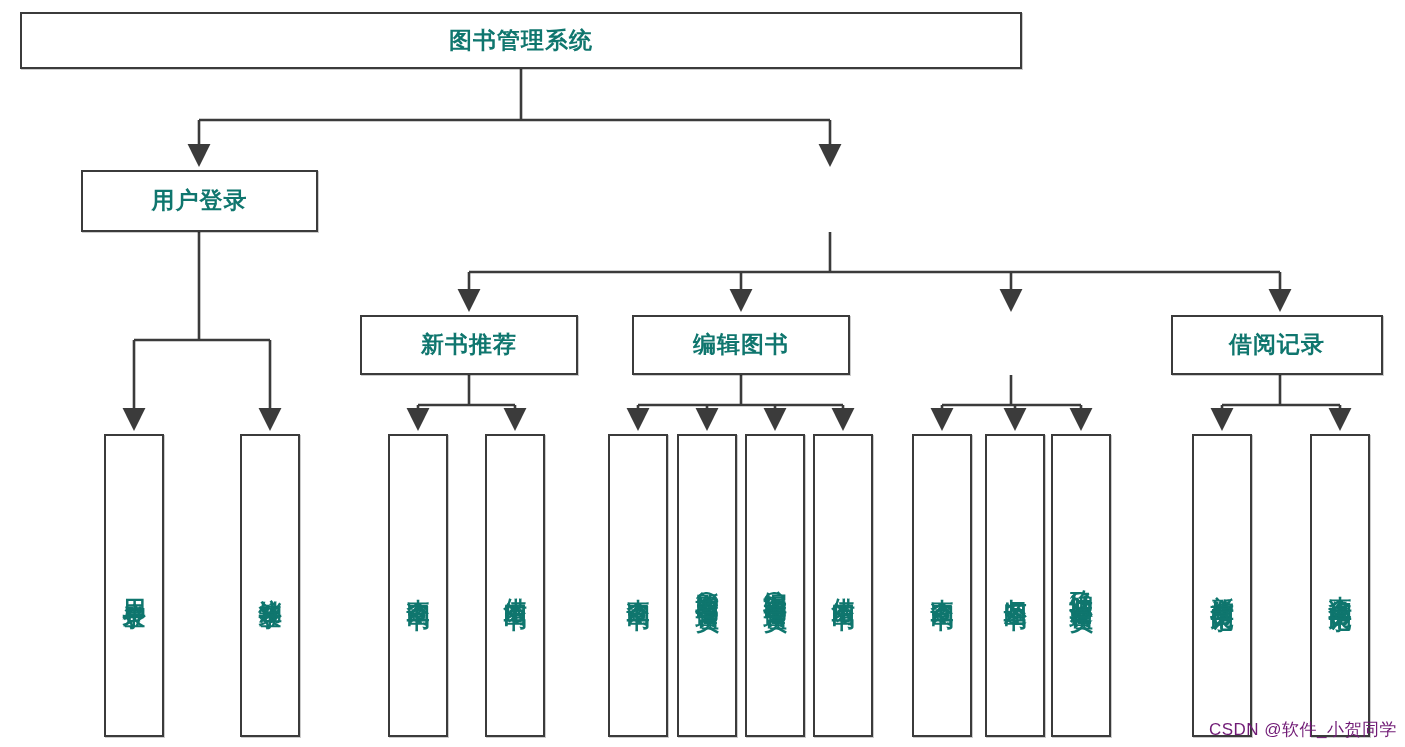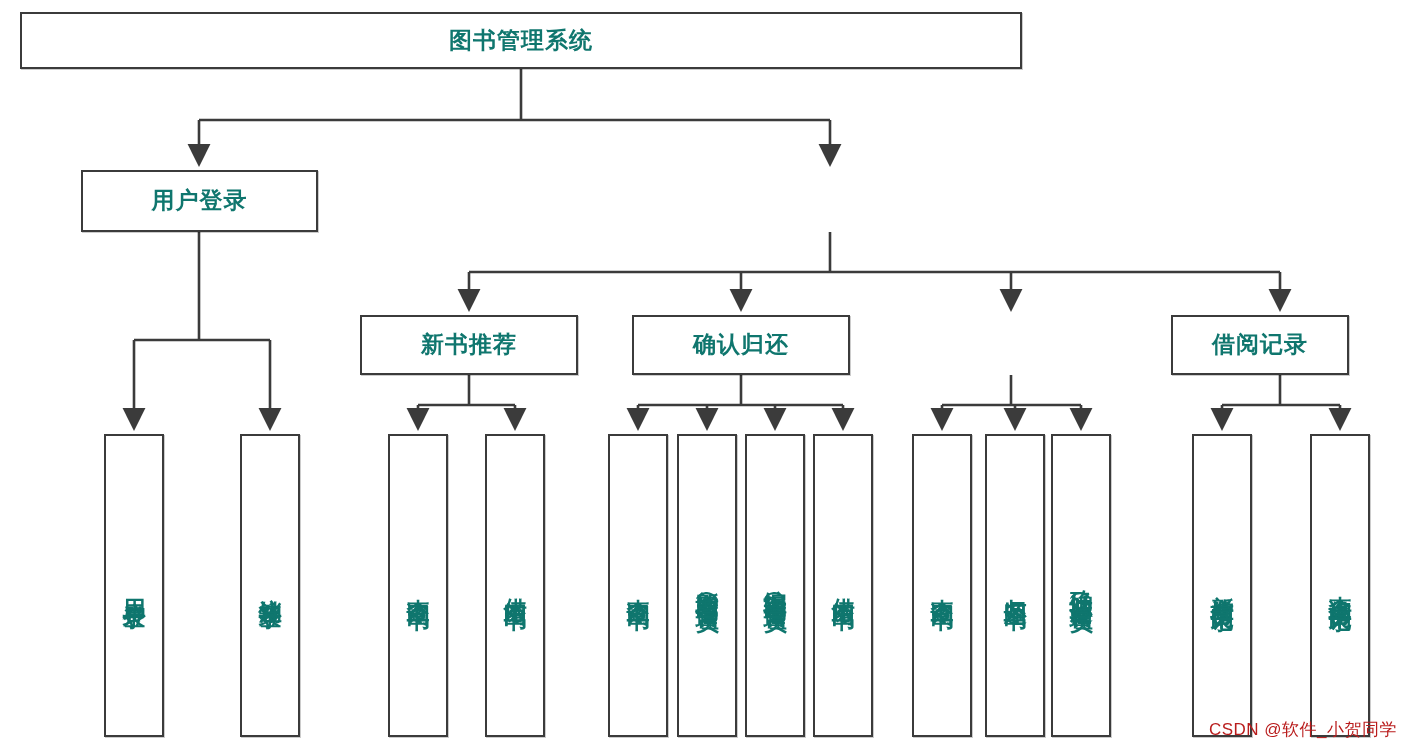--- a/index.html
+++ b/index.html
@@ -61,21 +61,21 @@
   }
   .node .htext {
     display: block;
     white-space: nowrap;
   }
   .watermark {
     position: absolute;
     right: 8px;
     bottom: 6px;
     font-size: 17px;
-    color: #b91c1c;
+    color: #701a75;
     letter-spacing: 0.5px;
     white-space: nowrap;
   }
 </style>
 </head>
 <body>
 
 <div id="stage">
 
   <svg class="edges" viewBox="0 0 1405 747" xmlns="http://www.w3.org/2000/svg">
@@ -133,23 +133,23 @@
   </div>
 
   <div class="node h" style="left: 81px; top: 170px; width: 237px; height: 62px;">
     <span class="htext">用户登录</span>
   </div>
 
   <div class="node h" style="left: 360px; top: 315px; width: 218px; height: 60px;">
     <span class="htext">新书推荐</span>
   </div>
   <div class="node h" style="left: 632px; top: 315px; width: 218px; height: 60px;">
-    <span class="htext">确认归还</span>
+    <span class="htext">编辑图书</span>
   </div>
-  <div class="node h" style="left: 1171px; top: 315px; width: 178px; height: 60px;">
+  <div class="node h" style="left: 1171px; top: 315px; width: 212px; height: 60px;">
     <span class="htext">借阅记录</span>
   </div>
 
   <div class="node v" style="left: 104px; top: 434px; width: 60px; height: 303px;">
     <span class="vtext">用户登录</span>
   </div>
   <div class="node v" style="left: 240px; top: 434px; width: 60px; height: 303px;">
     <span class="vtext">注销登录</span>
   </div>
   <div class="node v" style="left: 388px; top: 434px; width: 60px; height: 303px;">

